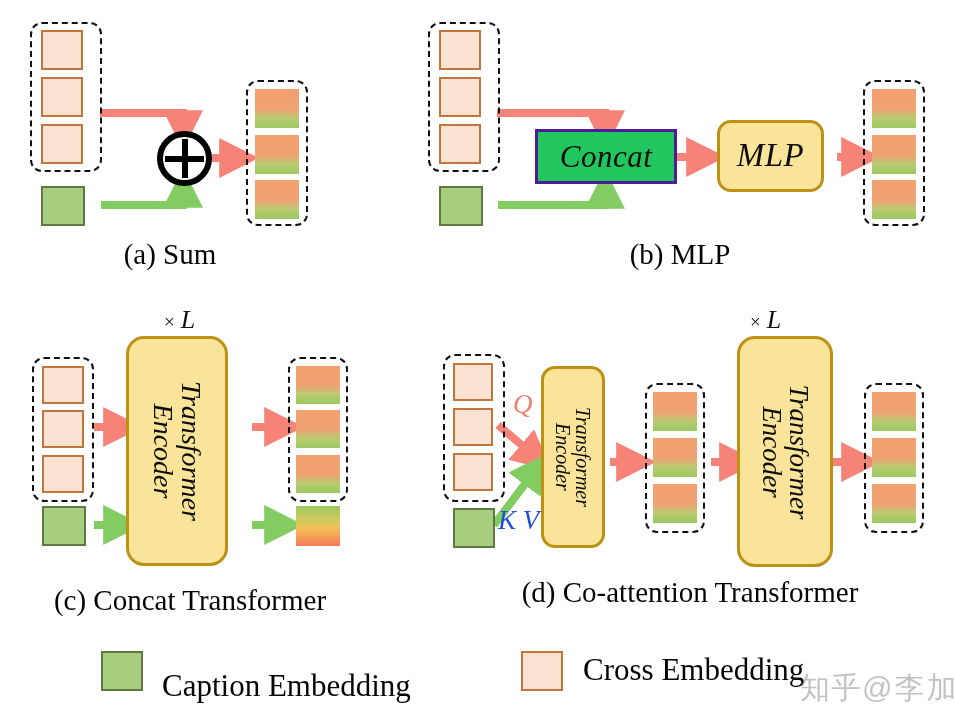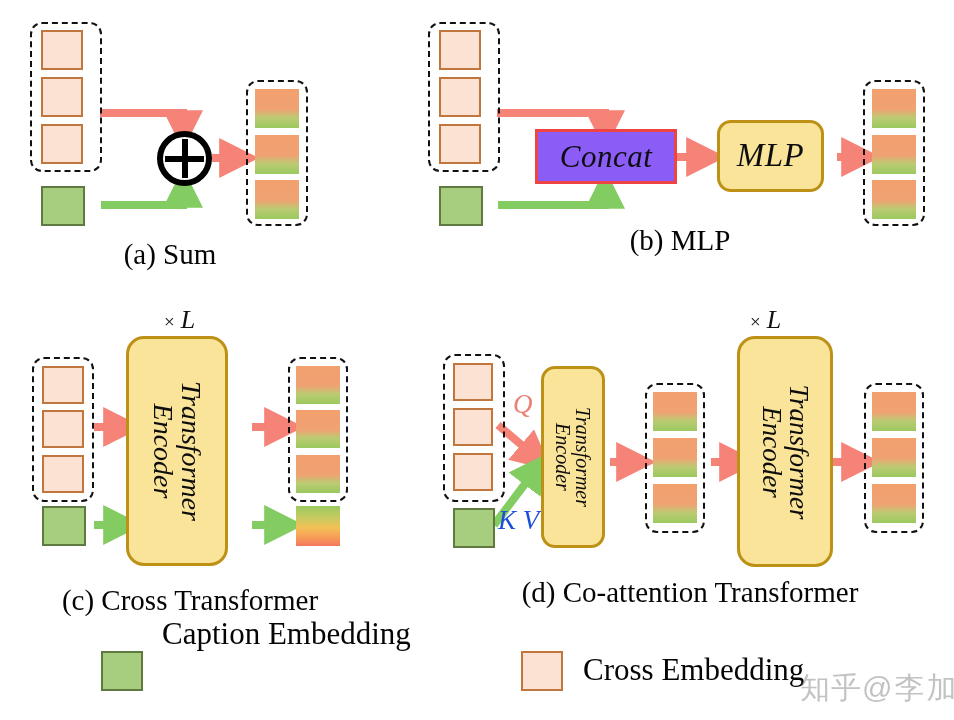--- a/index.html
+++ b/index.html
@@ -71,22 +71,22 @@
     box-sizing: border-box;
     display: flex;
     align-items: center;
     justify-content: center;
   }
   .yellow-module.small-radius { border-radius: 14px; }
 
   
   .grey-module {
     position: absolute;
-    background: #8b5cf6;
-    border: 3px solid #ef4444;
+    background: #22c55e;
+    border: 3px solid #4c1d95;
     box-sizing: border-box;
     display: flex;
     align-items: center;
     justify-content: center;
   }
 
   .module-label {
     font-family: "Liberation Serif", "DejaVu Serif", serif;
     font-style: italic;
     font-weight: 400;
@@ -312,21 +312,21 @@
 
     <div class="yellow-module small-radius" style="left:717px; top:120px; width:107px; height:72px;">
       <span class="module-label label-mlp">MLP</span>
     </div>
 
     <div class="dash-group" style="left:863px; top:80px; width:62px; height:146px;"></div>
     <div class="fused-box" style="left:872px; top:89px; width:44px; height:39px;"></div>
     <div class="fused-box" style="left:872px; top:135px; width:44px; height:39px;"></div>
     <div class="fused-box" style="left:872px; top:180px; width:44px; height:39px;"></div>
 
-    <div class="panel-caption" style="left:530px; top:224px; width:300px;text-align:center;">(b) MLP</div>
+    <div class="panel-caption" style="left:530px; top:238px; width:300px;text-align:center;">(b) MLP</div>
   </div>
 
   <div>
     <div class="repeat-label" style="left:164px; top:305px;">
       <span class="times">×</span>
       <span class="lit">L</span>
     </div>
 
     <div class="dash-group" style="left:32px; top:357px; width:62px; height:145px;"></div>
     <div class="frame-box" style="left:42px; top:366px; width:42px; height:38px;"></div>
@@ -342,21 +342,21 @@
       </span>
     </div>
 
     <div class="dash-group" style="left:288px; top:357px; width:60px; height:145px;"></div>
     <div class="fused-box" style="left:296px; top:366px; width:44px; height:38px;"></div>
     <div class="fused-box" style="left:296px; top:410px; width:44px; height:38px;"></div>
     <div class="fused-box" style="left:296px; top:455px; width:44px; height:38px;"></div>
 
     <div class="fused-box-rev" style="left:296px; top:506px; width:44px; height:40px;"></div>
 
-    <div class="panel-caption" style="left:10px; top:584px; width:360px;">(c) Cross Transformer</div>
+    <div class="panel-caption" style="left:10px; top:584px; width:360px;">(c) Concat Transformer</div>
   </div>
 
   <div>
     <div class="repeat-label" style="left:750px; top:305px;">
       <span class="times">×</span>
       <span class="lit">L</span>
     </div>
 
     <div class="dash-group" style="left:443px; top:354px; width:62px; height:148px;"></div>
     <div class="frame-box" style="left:453px; top:363px; width:40px; height:38px;"></div>
@@ -390,21 +390,21 @@
     <div class="dash-group" style="left:864px; top:383px; width:60px; height:150px;"></div>
     <div class="fused-box" style="left:872px; top:392px; width:44px; height:39px;"></div>
     <div class="fused-box" style="left:872px; top:438px; width:44px; height:39px;"></div>
     <div class="fused-box" style="left:872px; top:484px; width:44px; height:39px;"></div>
 
     <div class="panel-caption" style="left:440px; top:576px; width:500px;">(d) Co-attention Transformer</div>
   </div>
 
   <div>
     <div class="legend-swatch-green" style="left:101px; top:651px; width:42px; height:40px;"></div>
-    <div class="legend-text" style="left:162px; top:616px;">Caption Embedding</div>
+    <div class="legend-text" style="left:162px; top:668px;">Caption Embedding</div>
 
     <div class="legend-swatch-peach" style="left:521px; top:651px; width:42px; height:40px;"></div>
     <div class="legend-text" style="left:583px; top:652px;">Cross Embedding</div>
   </div>
 
   <div class="watermark" style="left:800px; top:668px;">
     <span class="wm-logo">知乎</span><span>@李加贝</span>
   </div>
 
 </div>

